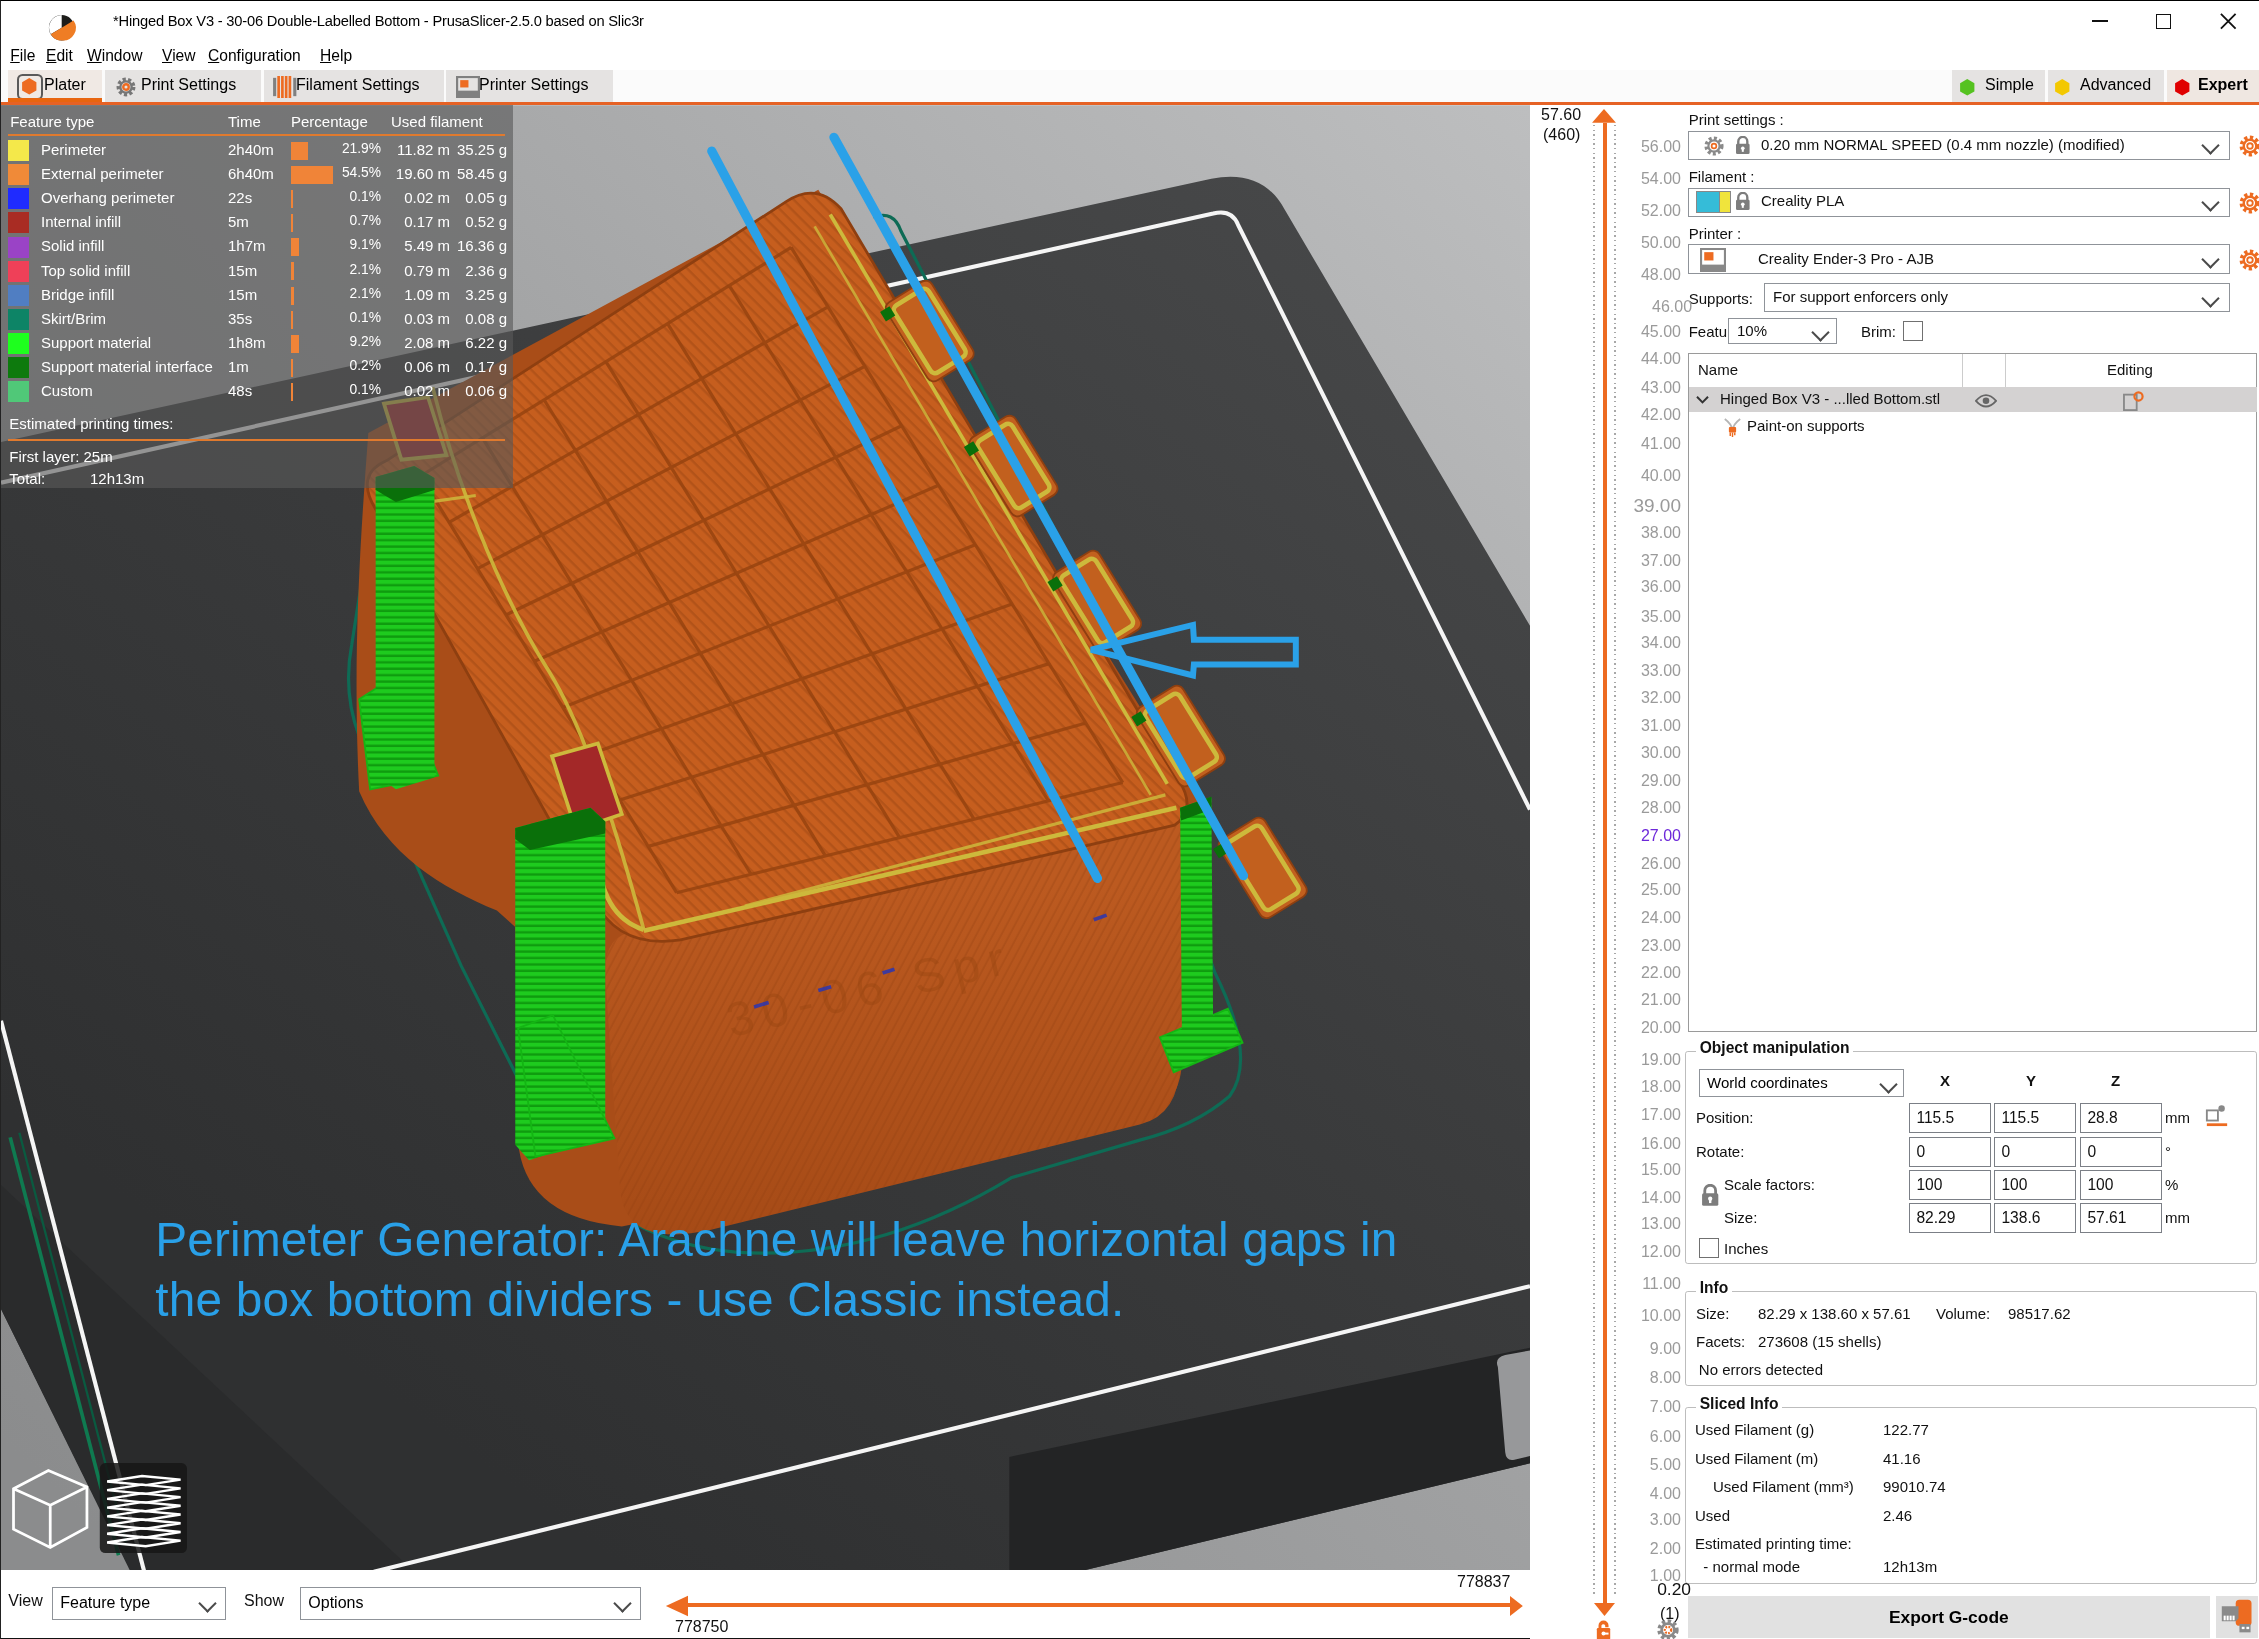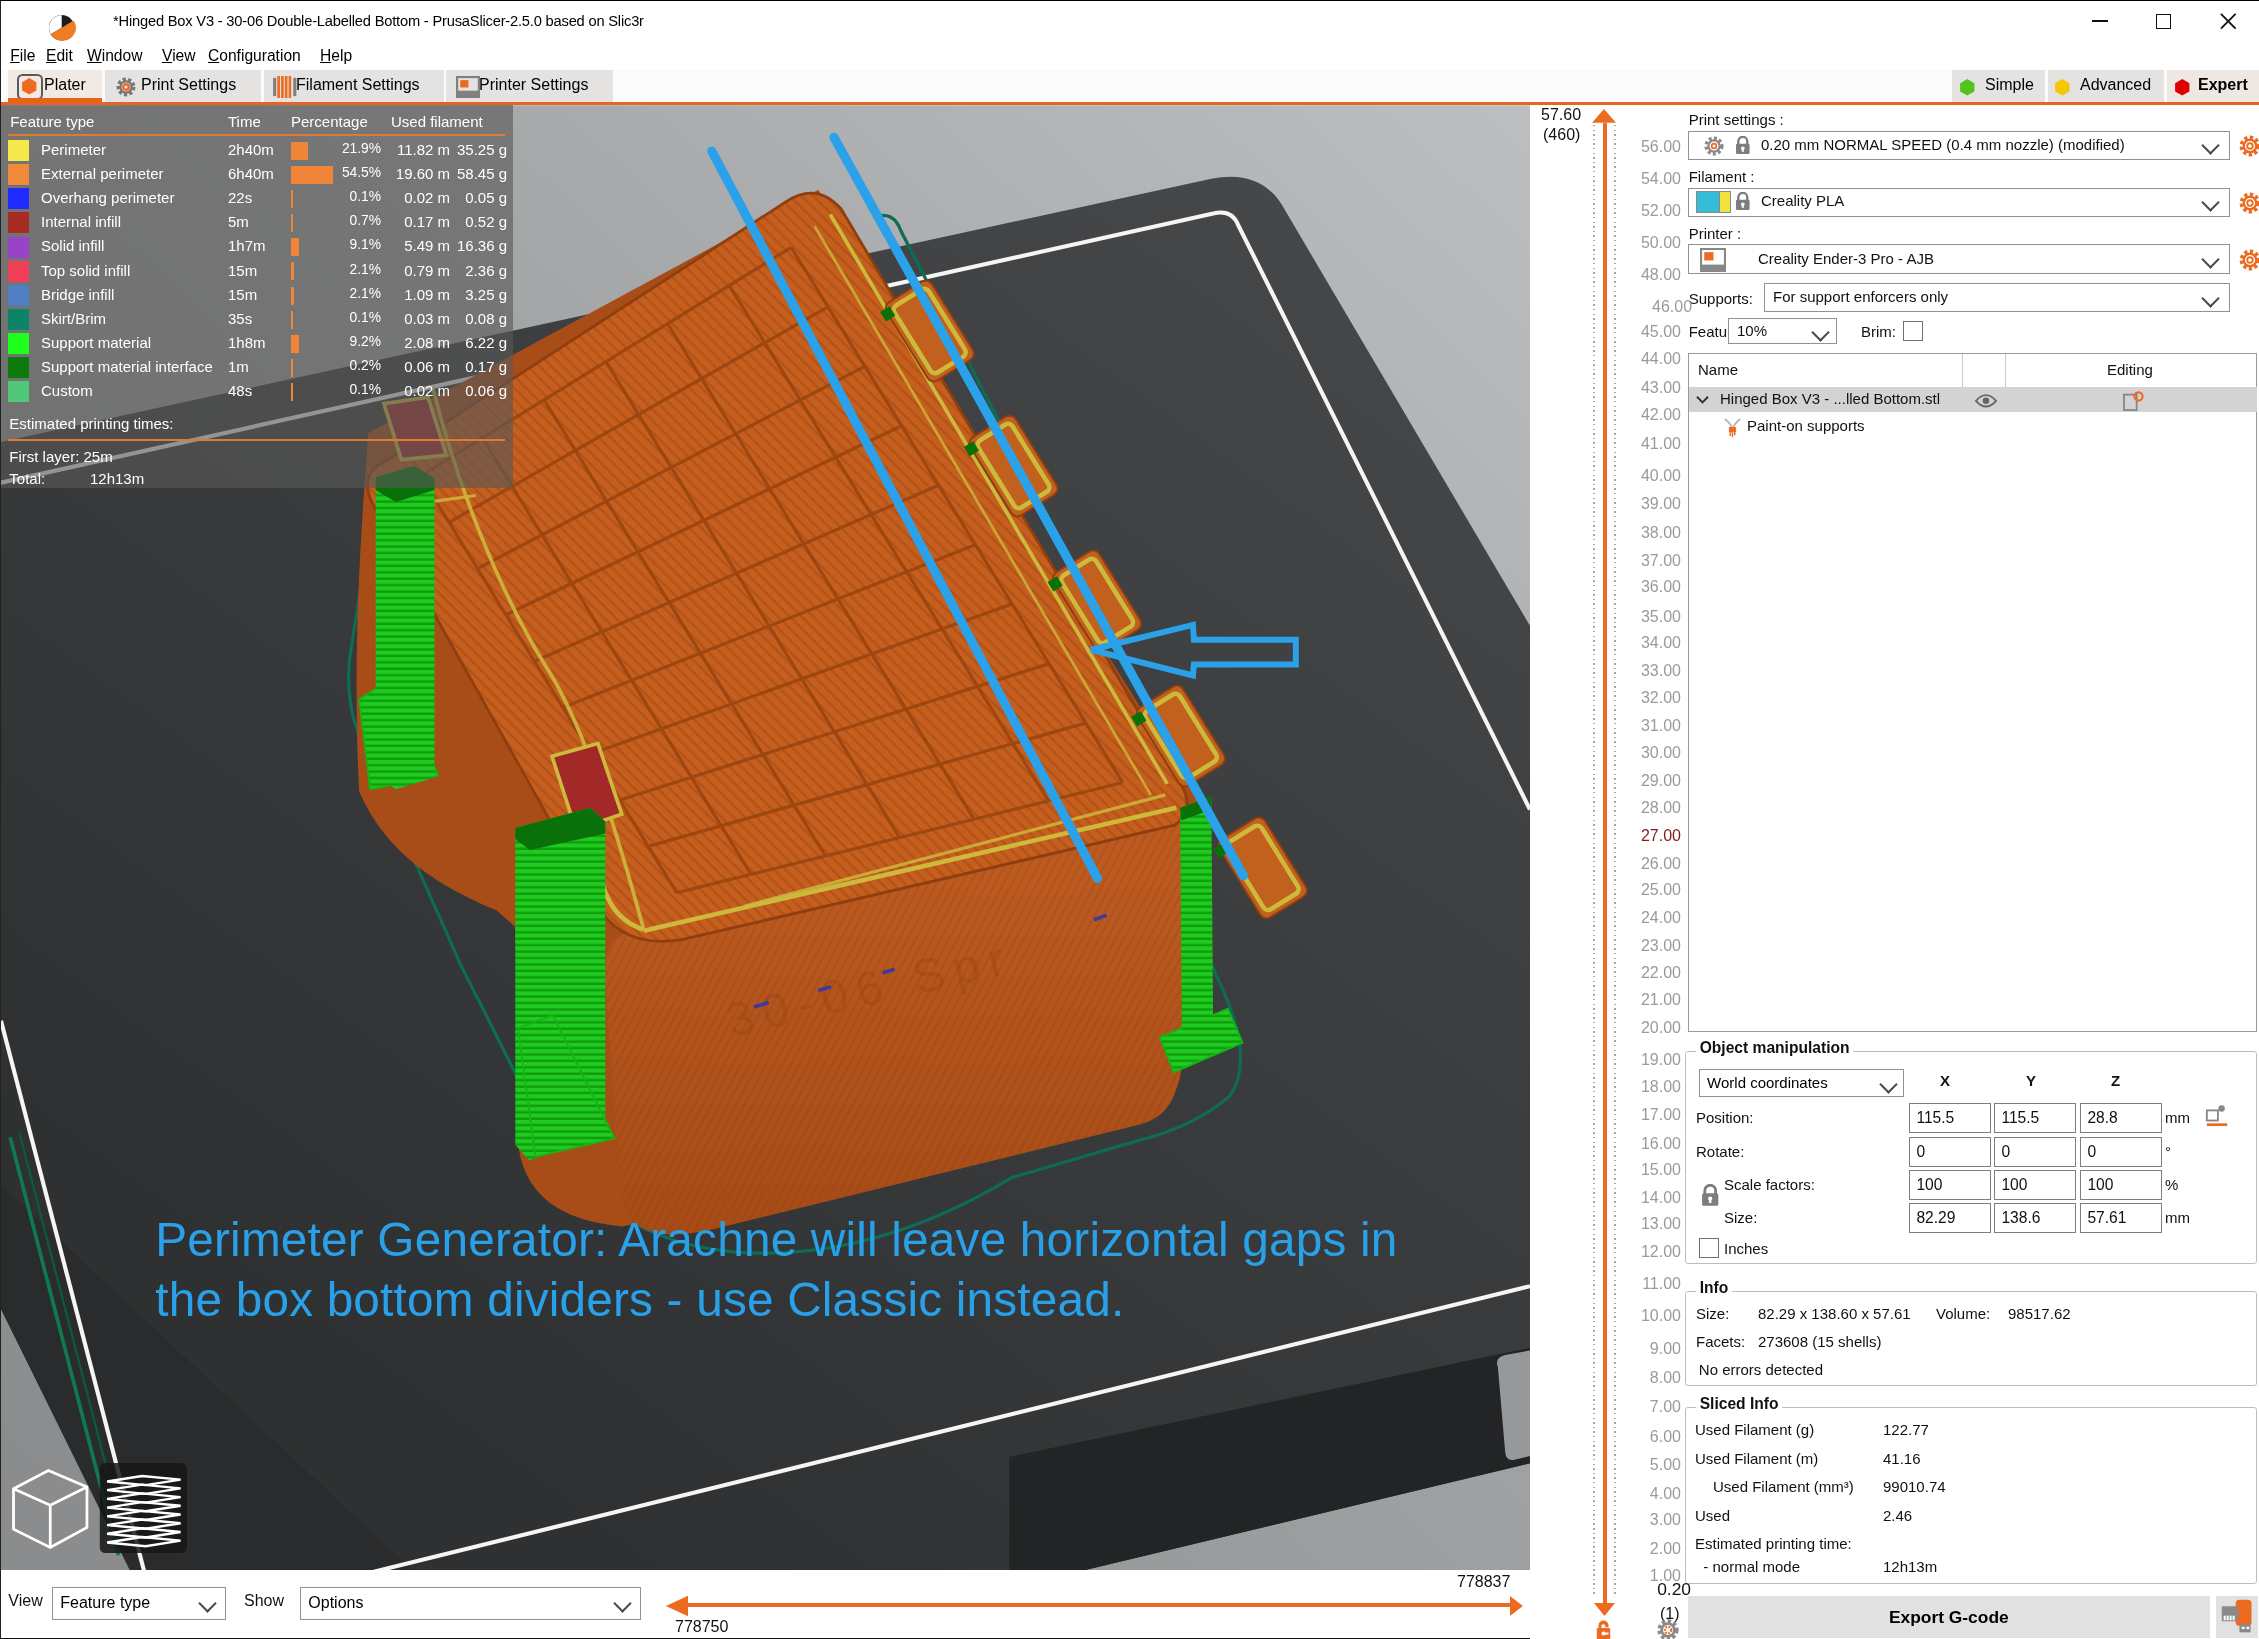--- a/index.html
+++ b/index.html
@@ -361,33 +361,33 @@
   <div class="abs" style="left:78px;top:94px;width:73px;text-align:right;color:#9a9a9a;font-size:16px;">52.00</div>
   <div class="abs" style="left:78px;top:126px;width:73px;text-align:right;color:#9a9a9a;font-size:16px;">50.00</div>
   <div class="abs" style="left:78px;top:158px;width:73px;text-align:right;color:#9a9a9a;font-size:16px;">48.00</div>
   <div class="abs" style="left:78px;top:190px;width:73px;text-align:right;color:#9a9a9a;font-size:16px;padding-left:44px;">46.00</div>
   <div class="abs" style="left:78px;top:215px;width:73px;text-align:right;color:#9a9a9a;font-size:16px;">45.00</div>
   <div class="abs" style="left:78px;top:242px;width:73px;text-align:right;color:#9a9a9a;font-size:16px;">44.00</div>
   <div class="abs" style="left:78px;top:271px;width:73px;text-align:right;color:#9a9a9a;font-size:16px;">43.00</div>
   <div class="abs" style="left:78px;top:298px;width:73px;text-align:right;color:#9a9a9a;font-size:16px;">42.00</div>
   <div class="abs" style="left:78px;top:327px;width:73px;text-align:right;color:#9a9a9a;font-size:16px;">41.00</div>
   <div class="abs" style="left:78px;top:359px;width:73px;text-align:right;color:#9a9a9a;font-size:16px;">40.00</div>
-  <div class="abs" style="left:78px;top:387px;width:73px;text-align:right;color:#9a9a9a;font-size:16px;padding-left:20px;">39.00</div>
+  <div class="abs" style="left:78px;top:387px;width:73px;text-align:right;color:#9a9a9a;font-size:19px;padding-left:20px;">39.00</div>
   <div class="abs" style="left:78px;top:416px;width:73px;text-align:right;color:#9a9a9a;font-size:16px;">38.00</div>
   <div class="abs" style="left:78px;top:444px;width:73px;text-align:right;color:#9a9a9a;font-size:16px;">37.00</div>
   <div class="abs" style="left:78px;top:470px;width:73px;text-align:right;color:#9a9a9a;font-size:16px;">36.00</div>
   <div class="abs" style="left:78px;top:500px;width:73px;text-align:right;color:#9a9a9a;font-size:16px;">35.00</div>
   <div class="abs" style="left:78px;top:526px;width:73px;text-align:right;color:#9a9a9a;font-size:16px;">34.00</div>
   <div class="abs" style="left:78px;top:554px;width:73px;text-align:right;color:#9a9a9a;font-size:16px;">33.00</div>
   <div class="abs" style="left:78px;top:581px;width:73px;text-align:right;color:#9a9a9a;font-size:16px;">32.00</div>
   <div class="abs" style="left:78px;top:609px;width:73px;text-align:right;color:#9a9a9a;font-size:16px;">31.00</div>
   <div class="abs" style="left:78px;top:636px;width:73px;text-align:right;color:#9a9a9a;font-size:16px;">30.00</div>
   <div class="abs" style="left:78px;top:664px;width:73px;text-align:right;color:#9a9a9a;font-size:16px;">29.00</div>
   <div class="abs" style="left:78px;top:691px;width:73px;text-align:right;color:#9a9a9a;font-size:16px;">28.00</div>
-  <div class="abs" style="left:78px;top:719px;width:73px;text-align:right;color:#7f1d1d;font-size:16px;">27.00</div>
+  <div class="abs" style="left:78px;top:719px;width:73px;text-align:right;color:#6d28d9;font-size:16px;">27.00</div>
   <div class="abs" style="left:78px;top:747px;width:73px;text-align:right;color:#9a9a9a;font-size:16px;">26.00</div>
   <div class="abs" style="left:78px;top:773px;width:73px;text-align:right;color:#9a9a9a;font-size:16px;">25.00</div>
   <div class="abs" style="left:78px;top:801px;width:73px;text-align:right;color:#9a9a9a;font-size:16px;">24.00</div>
   <div class="abs" style="left:78px;top:829px;width:73px;text-align:right;color:#9a9a9a;font-size:16px;">23.00</div>
   <div class="abs" style="left:78px;top:856px;width:73px;text-align:right;color:#9a9a9a;font-size:16px;">22.00</div>
   <div class="abs" style="left:78px;top:883px;width:73px;text-align:right;color:#9a9a9a;font-size:16px;">21.00</div>
   <div class="abs" style="left:78px;top:911px;width:73px;text-align:right;color:#9a9a9a;font-size:16px;">20.00</div>
   <div class="abs" style="left:78px;top:943px;width:73px;text-align:right;color:#9a9a9a;font-size:16px;">19.00</div>
   <div class="abs" style="left:78px;top:970px;width:73px;text-align:right;color:#9a9a9a;font-size:16px;">18.00</div>
   <div class="abs" style="left:78px;top:998px;width:73px;text-align:right;color:#9a9a9a;font-size:16px;">17.00</div>

